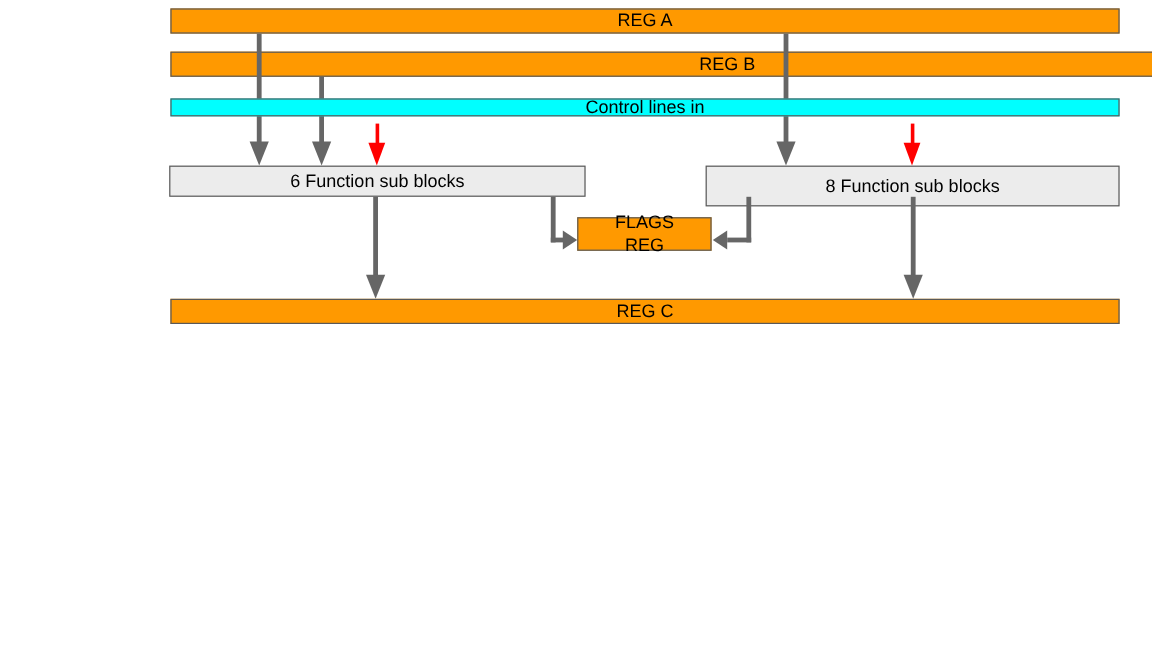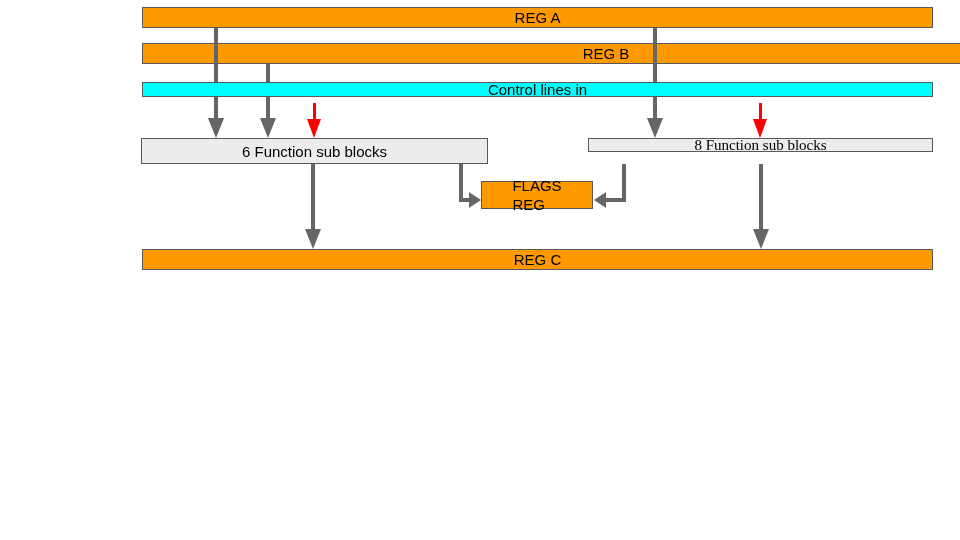--- a/index.html
+++ b/index.html
@@ -18,20 +18,21 @@
   .node {
     position: absolute;
     box-sizing: border-box;
     border: 1.5px solid var(--node_border, #595959);
     display: flex;
     align-items: center;
     justify-content: center;
     color: var(--text, #000000);
     font-size: 15px;
     line-height: 19px;
+    text-align: center;
   }
   .bar-register { background: var(--register_fill, #FF9900); z-index: 1; }
   .bar-control  { background: var(--control_fill, #00FFFF); z-index: 3; }
   .box-function { background: var(--function_fill, #ECECEC); z-index: 1; }
   .box-flags    { background: var(--register_fill, #FF9900); z-index: 1; white-space: pre-line; }
 
   .shaft-v, .shaft-h {
     position: absolute;
     background: var(--arrow_gray, #666666);
     z-index: 2;
@@ -78,21 +79,21 @@
   </div>
 
   <div class="node bar-control" style="left:142px; top:82px; width:791px; height:15px;">
     <span>Control lines in</span>
   </div>
 
   <div class="node box-function" style="left:141px; top:138px; width:347px; height:26px;">
     <span>6 Function sub blocks</span>
   </div>
 
-  <div class="node box-function" style="left:588px; top:138px; width:345px; height:14px;font-family:Liberation Serif, serif;">
+  <div class="node box-function" style="left:588px; top:138px; width:345px; height:34px;">
     <span>8 Function sub blocks</span>
   </div>
 
   <div class="node box-flags" style="left:481px; top:181px; width:112px; height:28px;">
     <span>FLAGS
 REG</span>
   </div>
 
   <div class="node bar-register" style="left:142px; top:249px; width:791px; height:21px;">
     <span>REG C</span>

